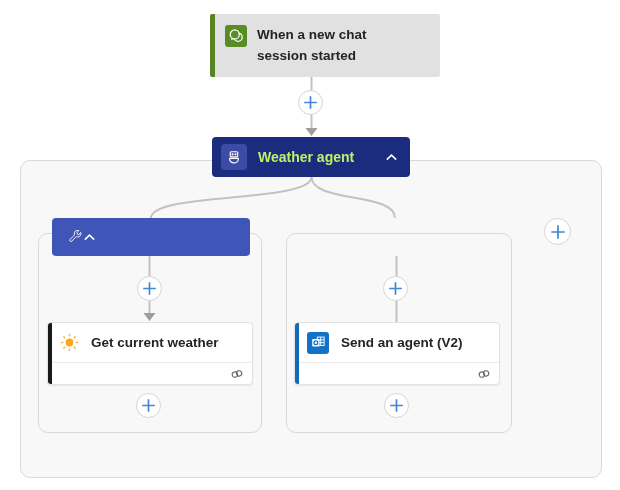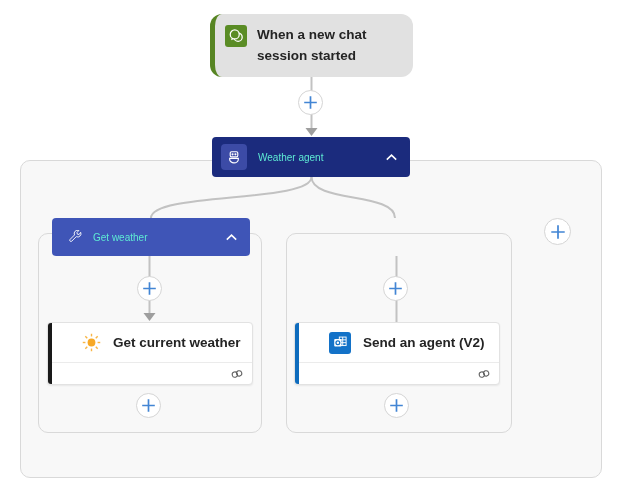--- a/index.html
+++ b/index.html
@@ -14,49 +14,49 @@
   #outer-scope { left:20px; top:160px; width:582px; height:318px; }
   #branch-scope-left  { left:38px;  top:233px; width:224px; height:200px; }
   #branch-scope-right { left:286px; top:233px; width:226px; height:200px; }
 
   
   #edges { position:absolute; left:0; top:0; z-index:2; pointer-events:none; }
 
   
   .node { position:absolute; z-index:3; }
 
-  #trigger-card { left:210px; top:14px; width:203px; height:63px;
-    background:#e1e1e1; border-left:5px solid #578523; border-radius:12px;
+  #trigger-card { left:210px; top:14px; width:230px; height:63px;
+    background:#e1e1e1; border-left:5px solid #578523; border-radius:2px;
     display:flex; align-items:flex-start; padding:10px 8px 0 10px; cursor:pointer; }
   #trigger-card .tile { width:22px; height:22px; border-radius:3px; background:#5a8c25;
     display:flex; align-items:center; justify-content:center; flex:none; margin-top:1px; }
   #trigger-card .ttl { margin-left:10px; width:132px; font-size:13.5px; font-weight:600;
     color:#242424; line-height:21px; }
 
   #agent-card { left:212px; top:137px; width:198px; height:40px; background:#1b2b7d;
     border-radius:4px; display:flex; align-items:center; padding:0 12px 0 9px; cursor:pointer; }
   #agent-card .tile { width:26px; height:26px; border-radius:4px; background:#3c4ba6;
     display:flex; align-items:center; justify-content:center; flex:none; }
-  .hdr-label { margin-left:11px; font-size:10px; font-weight:400; color:#5eead4; flex:1 1 auto; }
+  .hdr-label { margin-left:11px; font-size:14px; font-weight:700; color:#bef264; flex:1 1 auto; }
 
   .branch-hdr { width:198px; height:38px; background:#3f55b7; border-radius:4px;
     display:flex; align-items:center; padding:0 12px 0 16px; cursor:pointer; }
   #branch-hdr-left  { left:52px;  top:218px; }
   #branch-hdr-right { left:296px; top:218px; }
   .branch-hdr .hdr-label { margin-left:10px; }
   .chev { flex:none; display:flex; cursor:pointer; }
 
   .action-card { width:206px; height:63px; background:#ffffff; border:1px solid #e2e2e2;
     border-radius:4px; box-shadow:0 1px 2px rgba(0,0,0,0.07); cursor:pointer; overflow:hidden; }
   #action-card-left  { left:47px;  top:322px; }
   #action-card-right { left:294px; top:322px; }
   .action-card .accent { position:absolute; left:0; top:0; bottom:0; width:4px; }
   #action-card-left .accent  { background:#191919; }
   #action-card-right .accent { background:#0f6cbd; }
-  .action-card .main { height:39px; display:flex; align-items:center; padding-left:34px; }
+  .action-card .main { height:39px; display:flex; align-items:center; padding-left:12px; }
   .action-card .a-title { margin-left:12px; font-size:13.5px; font-weight:600; color:#242424; }
   .action-card .divider { height:1px; background:#ebebeb; margin:0 0 0 4px; }
   .action-card .foot { height:21px; display:flex; align-items:center; justify-content:flex-end;
     padding-right:8px; }
   .otile { width:22px; height:22px; border-radius:3px; background:#1372c8;
     display:flex; align-items:center; justify-content:center; flex:none; }
 
   
   .plus-btn { position:absolute; width:25px; height:25px; border-radius:50%;
     background:#ffffff; border:1px solid #d5d5d5; z-index:4; cursor:pointer;
@@ -122,21 +122,20 @@
       <svg width="13" height="9" viewBox="0 0 13 9" fill="none">
         <path d="M1.8 6.6 L6.5 2.2 L11.2 6.6" stroke="#ffffff" stroke-width="1.6"></path>
       </svg>
     </div>
   </div>
 
   <div class="node branch-hdr" id="branch-hdr-left">
     <svg width="15" height="15" viewBox="0 0 20 20">
       <path d="M16.9 3.1a4.4 4.4 0 0 1-5.9 5.8l-5.9 5.9a1.6 1.6 0 0 1-2.3-2.3l5.9-5.9a4.4 4.4 0 0 1 5.8-5.9L12 3.2l.4 2.4 2.4.4 2.1-2.9z" fill="none" stroke="#ffffff" stroke-width="1.2"></path>
     </svg>
-    <div class="hdr-label">Get weather</div>
     <div class="chev">
       <svg width="13" height="9" viewBox="0 0 13 9" fill="none">
         <path d="M1.8 6.6 L6.5 2.2 L11.2 6.6" stroke="#ffffff" stroke-width="1.6"></path>
       </svg>
     </div>
   </div>
 
 
   <div class="plus-btn" id="plus-branch-left">
     <svg width="15" height="15" viewBox="0 0 15 15">

